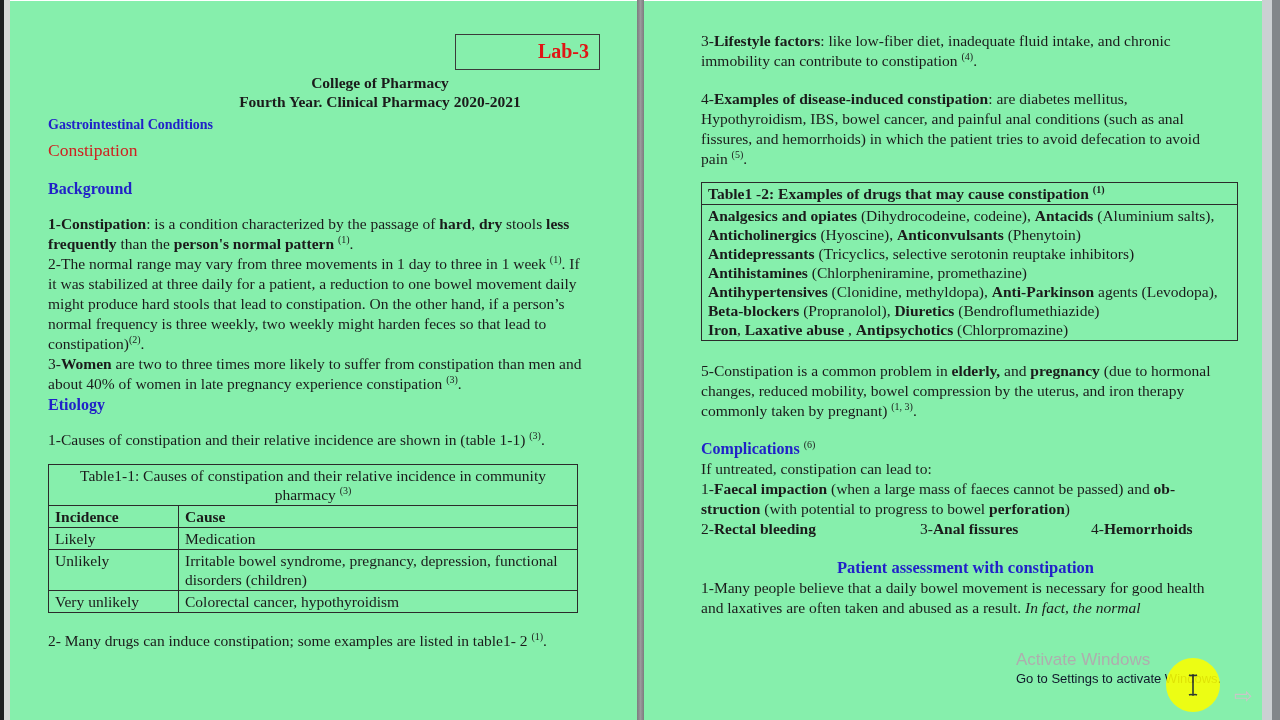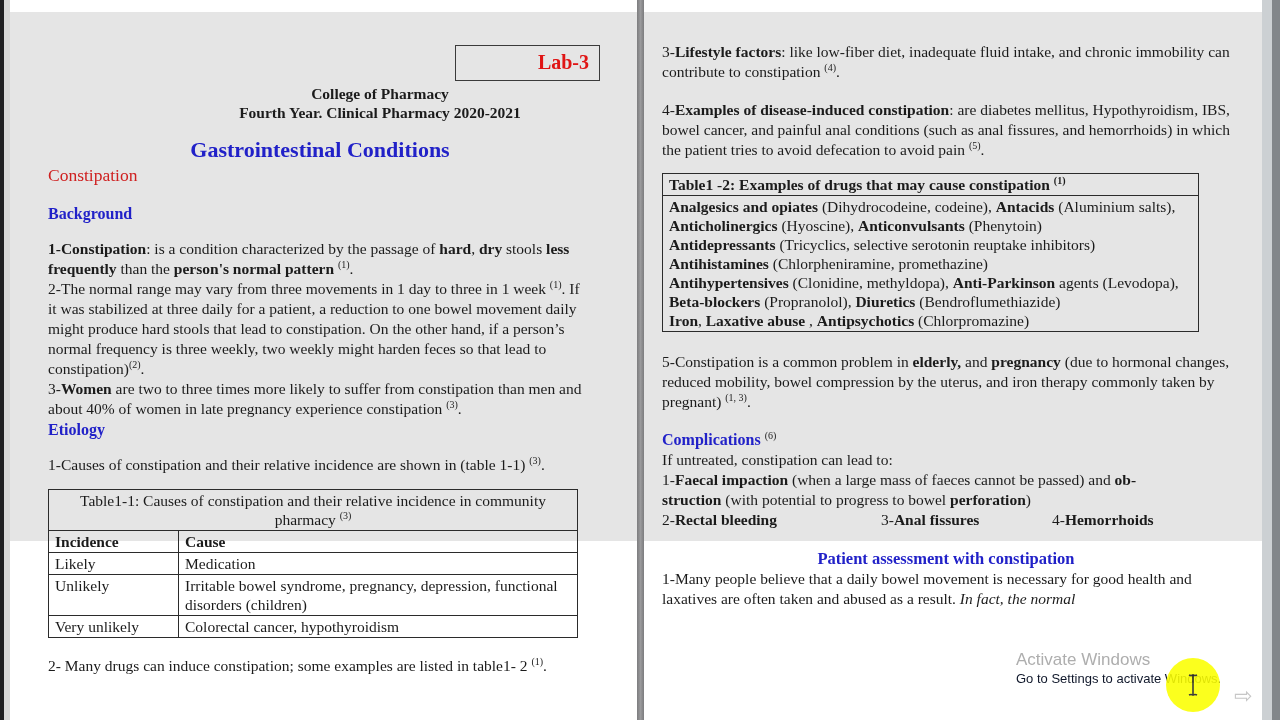--- a/index.html
+++ b/index.html
@@ -18,38 +18,38 @@
   }
   
   .edge{position:absolute;top:0;height:720px}
   #edge-left-dark{left:0;width:4px;background:#202022}
   #edge-left-gray{left:4px;width:6px;background:#d8d8d8}
   #center-divider{left:637px;width:7px;background:linear-gradient(90deg,#7c7c7e,#9a9a9c,#7c7c7e)}
   #scrollbar-strip{left:1262px;width:10px;background:#ccd0d3}
   #edge-right-dark{left:1272px;width:8px;background:#82868a}
 
   
-  .page{position:absolute;top:12px;height:529px;background:#e5e5e5;box-sizing:border-box}
+  .page{position:absolute;top:1px;height:720px;background:#86efac;box-sizing:border-box}
   #page-left{left:10px;width:627px;padding:33px 45px 0 38px}
-  #page-right{left:644px;width:618px;padding:30px 32px 0 18px}
+  #page-right{left:644px;width:618px;padding:30px 32px 0 57px}
 
   .par{font-size:15.5px;line-height:20px;margin:0;text-align:left}
   .b{font-weight:bold}
   .i{font-style:italic}
   .sup{font-size:10px;vertical-align:super;line-height:0}
   .blue{color:var(--heading_blue)}
   .red{color:var(--heading_red)}
 
   #lab-box{
     margin-left:407px;width:145px;height:36px;border:1px solid #3a3a3a;
     box-sizing:border-box;text-align:right;padding-right:10px;
     font-size:20px;font-weight:bold;line-height:33px;color:#e01515;
   }
   .hdr{font-weight:bold;font-size:15.5px;line-height:19px;text-align:center;margin:0 0 0 120px}
-  #doc-title{font-weight:bold;font-size:22px;line-height:27px;text-align:center;color:var(--heading_blue);margin:14px 0 0 0}
+  #doc-title{font-weight:bold;font-size:14px;line-height:27px;text-align:left;color:var(--heading_blue);margin:0 0 0 0}
   .h-red{font-size:17.5px;font-weight:normal;color:var(--heading_red);line-height:21px;margin-top:2px}
   .h-blue{font-size:16px;font-weight:bold;color:var(--heading_blue);line-height:19px;margin-top:1px}
 
   table{border-collapse:collapse;font-size:15.5px;line-height:19px;color:var(--text)}
   td,th{border:1px solid #2b2b2b;padding:1px 6px;vertical-align:top;text-align:left}
   #table1{width:530px;margin-top:14px}
   #table1 .cap{text-align:center}
   #table1 th{}
   #table2{width:537px;margin-top:13px}
   #table2 .cap{font-weight:bold}.gap18{margin-top:18px}.gap20{margin-top:20px}

